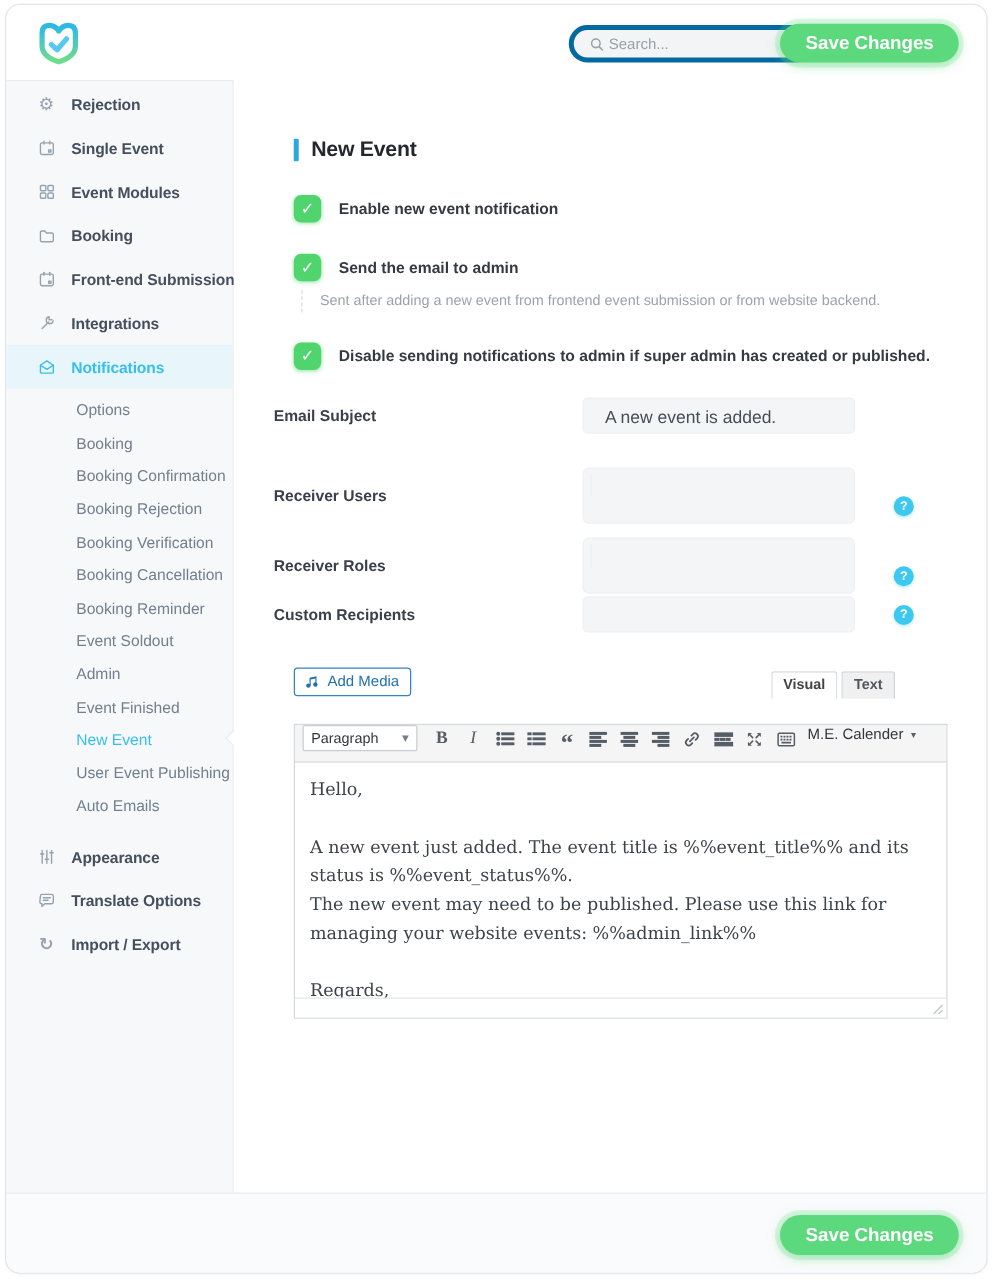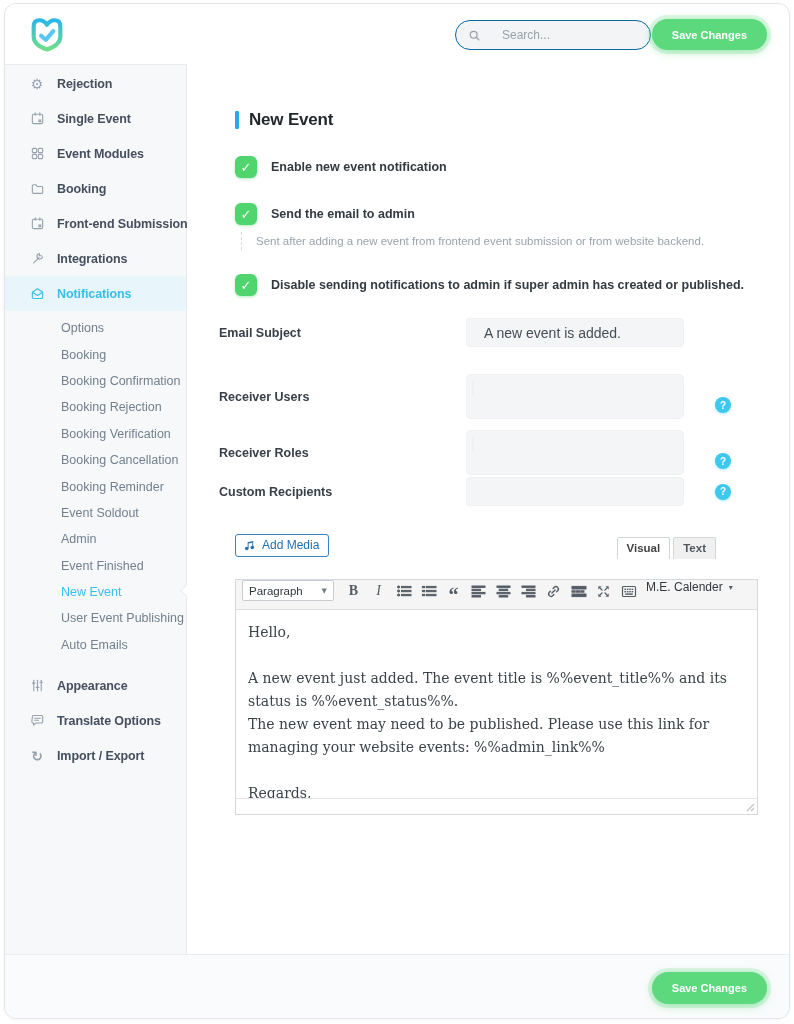--- a/index.html
+++ b/index.html
@@ -7,31 +7,31 @@
   .card{
     position:relative; width:786px; height:1016px; margin:3px auto;
     background:#fff; border:1px solid #e2e4e8; border-radius:12px;
     overflow:hidden; box-shadow:0 1px 3px rgba(0,0,0,.04);
   }
   
   .header{ position:relative; height:60px; background:#fff; }
   .logo{ position:absolute; left:22px; top:10px; width:40px; height:40px; }
   .search{
     position:absolute; left:450px; top:16px; width:196px; height:30px;
-    background:#f3f4f6; border:1px solid #0369a1; border-radius:15px;
-    display:flex; align-items:center; padding:0 12px; gap:21px;
+    background:#f3f4f6; border:4px solid #0369a1; border-radius:15px;
+    display:flex; align-items:center; padding:0 12px; gap:3px;
   }
   .search input{
     border:none; outline:none; background:transparent; width:140px;
     font-size:12px; color:#5d6670; font-family:"Liberation Sans",sans-serif;
   }
   .search input::placeholder{ color:#98a1ab; }
   .btn-green{
     height:31px; padding:0 20px; border:none; border-radius:16px;
-    background:#5dd97d; color:#fff; font-size:11px; font-weight:700;
+    background:#5dd97d; color:#fff; font-size:15px; font-weight:700;
     font-family:"Liberation Sans",sans-serif; cursor:pointer;
     box-shadow:0 0 0 4px rgba(93,217,125,.18), 0 2px 9px rgba(93,217,125,.55);
   }
   .header .btn-green{ position:absolute; right:22px; top:15px; }
   
   .middle{ position:relative; height:890px; }
   
   .sidebar{
     position:absolute; left:0; top:0; bottom:0; width:182px;
     background:#f7f8fa; border-right:1px solid #e9ebee; border-top:1px solid #e9ebee;

